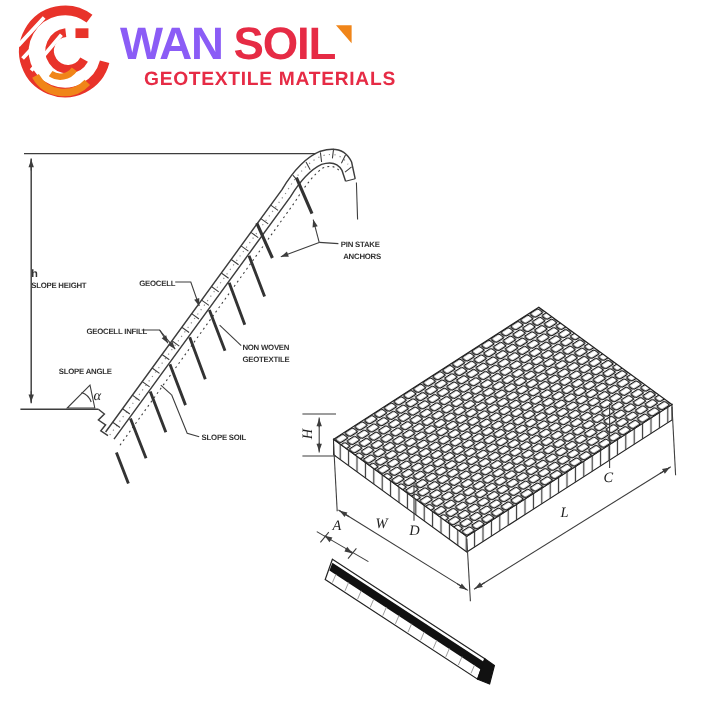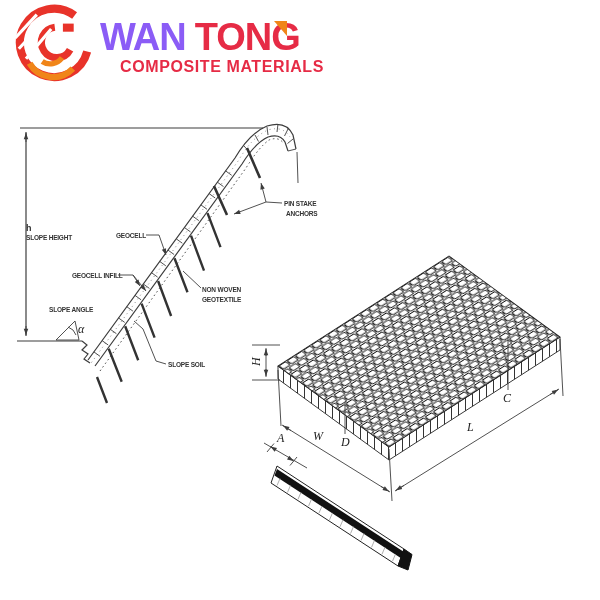--- a/index.html
+++ b/index.html
@@ -33,24 +33,24 @@
     <svg class="logo-mark" viewBox="0 0 100 100">
       <path d="M74,15 A38,38 0 1 0 88,55" stroke="#E8332A" stroke-width="9" fill="none"></path>
       <path d="M24,68 A30,30 0 0 0 72,74" stroke="#F08519" stroke-width="7" fill="none"></path>
       <path d="M52,28 A17,17 0 1 0 69,53" stroke="#E8332A" stroke-width="8" fill="none"></path>
       <rect x="61" y="24" width="12" height="9" fill="#E8332A"></rect>
       <path d="M38,66 A16,16 0 0 0 60,62" stroke="#F08519" stroke-width="6" fill="none"></path>
       <path d="M8,40 L32,14 M12,52 L40,22 M20,63 L48,30" stroke="#fff" stroke-width="3.5" fill="none"></path>
     </svg>
     <div class="logo-text">
       <div class="brand">
-        <span class="w1">WAN</span><span class="w2">TONG</span>
+        <span class="w1">WAN</span><span class="w2">SOIL</span>
         <span class="tri"></span>
       </div>
-      <div class="sub">COMPOSITE MATERIALS</div>
+      <div class="sub">GEOTEXTILE MATERIALS</div>
     </div>
   </header>
 
   <svg class="drawing" viewBox="0 0 600 600">
     <defs>
       <marker id="arr" viewBox="0 0 8 6" refX="7.5" refY="3" markerWidth="8" markerHeight="6" orient="auto">
         <path d="M0.5,0.5 L7.5,3 L0.5,5.5 Z" fill="#3d3d3d"></path>
       </marker>
       <pattern id="cells" width="9.5" height="14.6" patternUnits="userSpaceOnUse">
         <rect x="0.6" y="0.5" width="8" height="5.6" rx="1.7" fill="#fff" stroke="#111" stroke-width="1.1"></rect>

